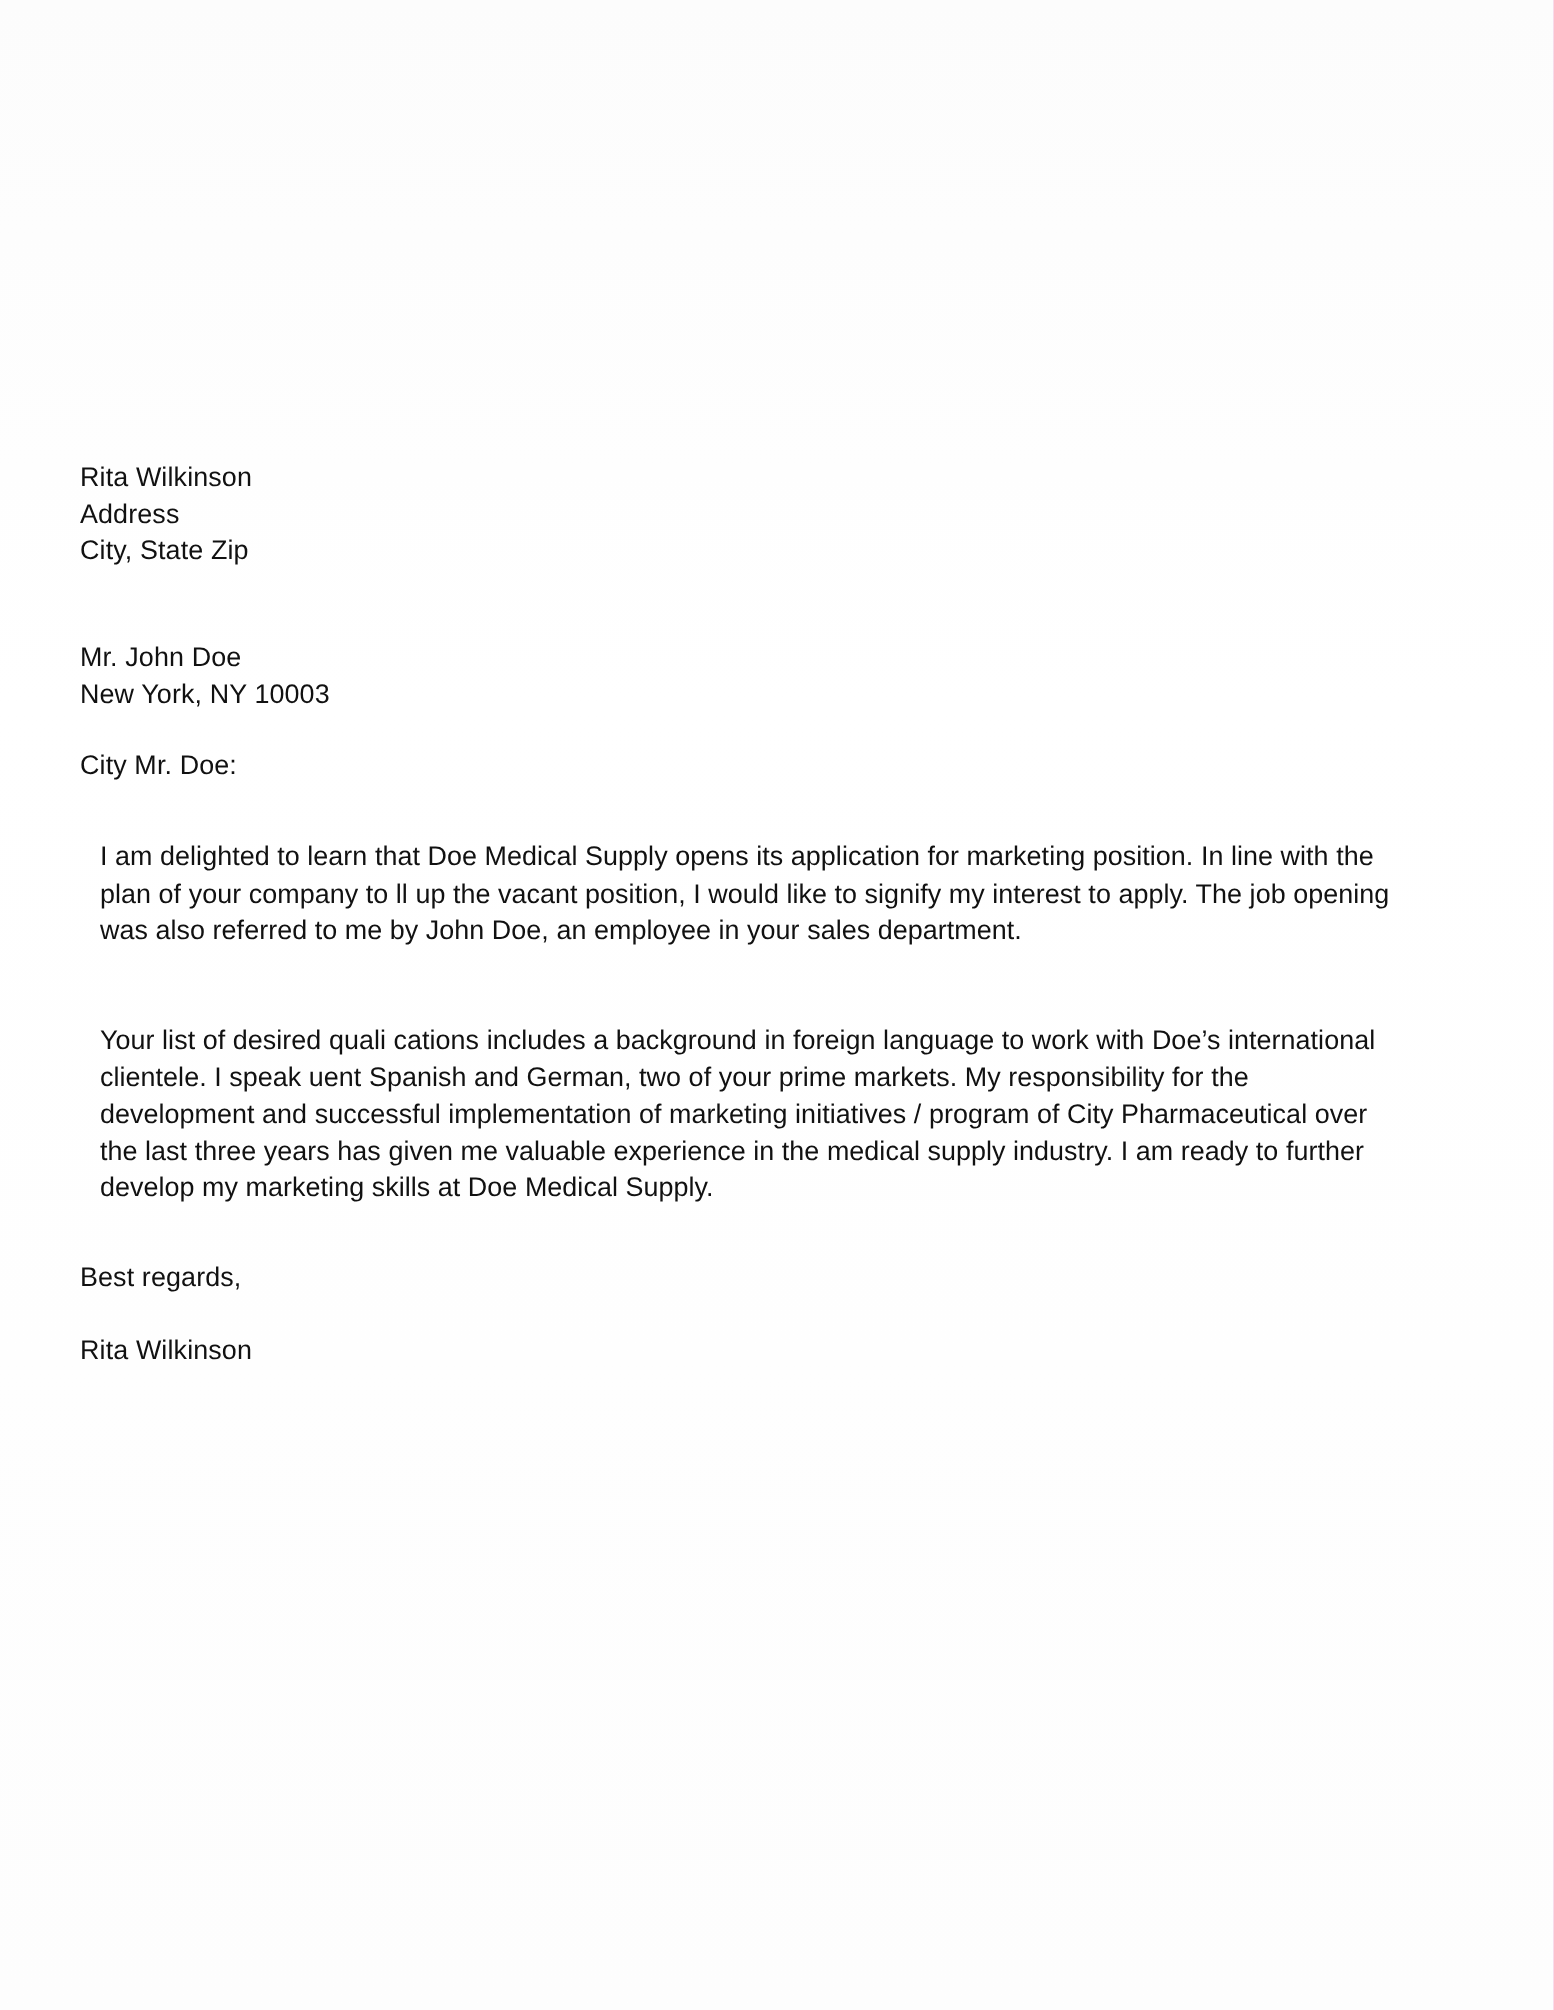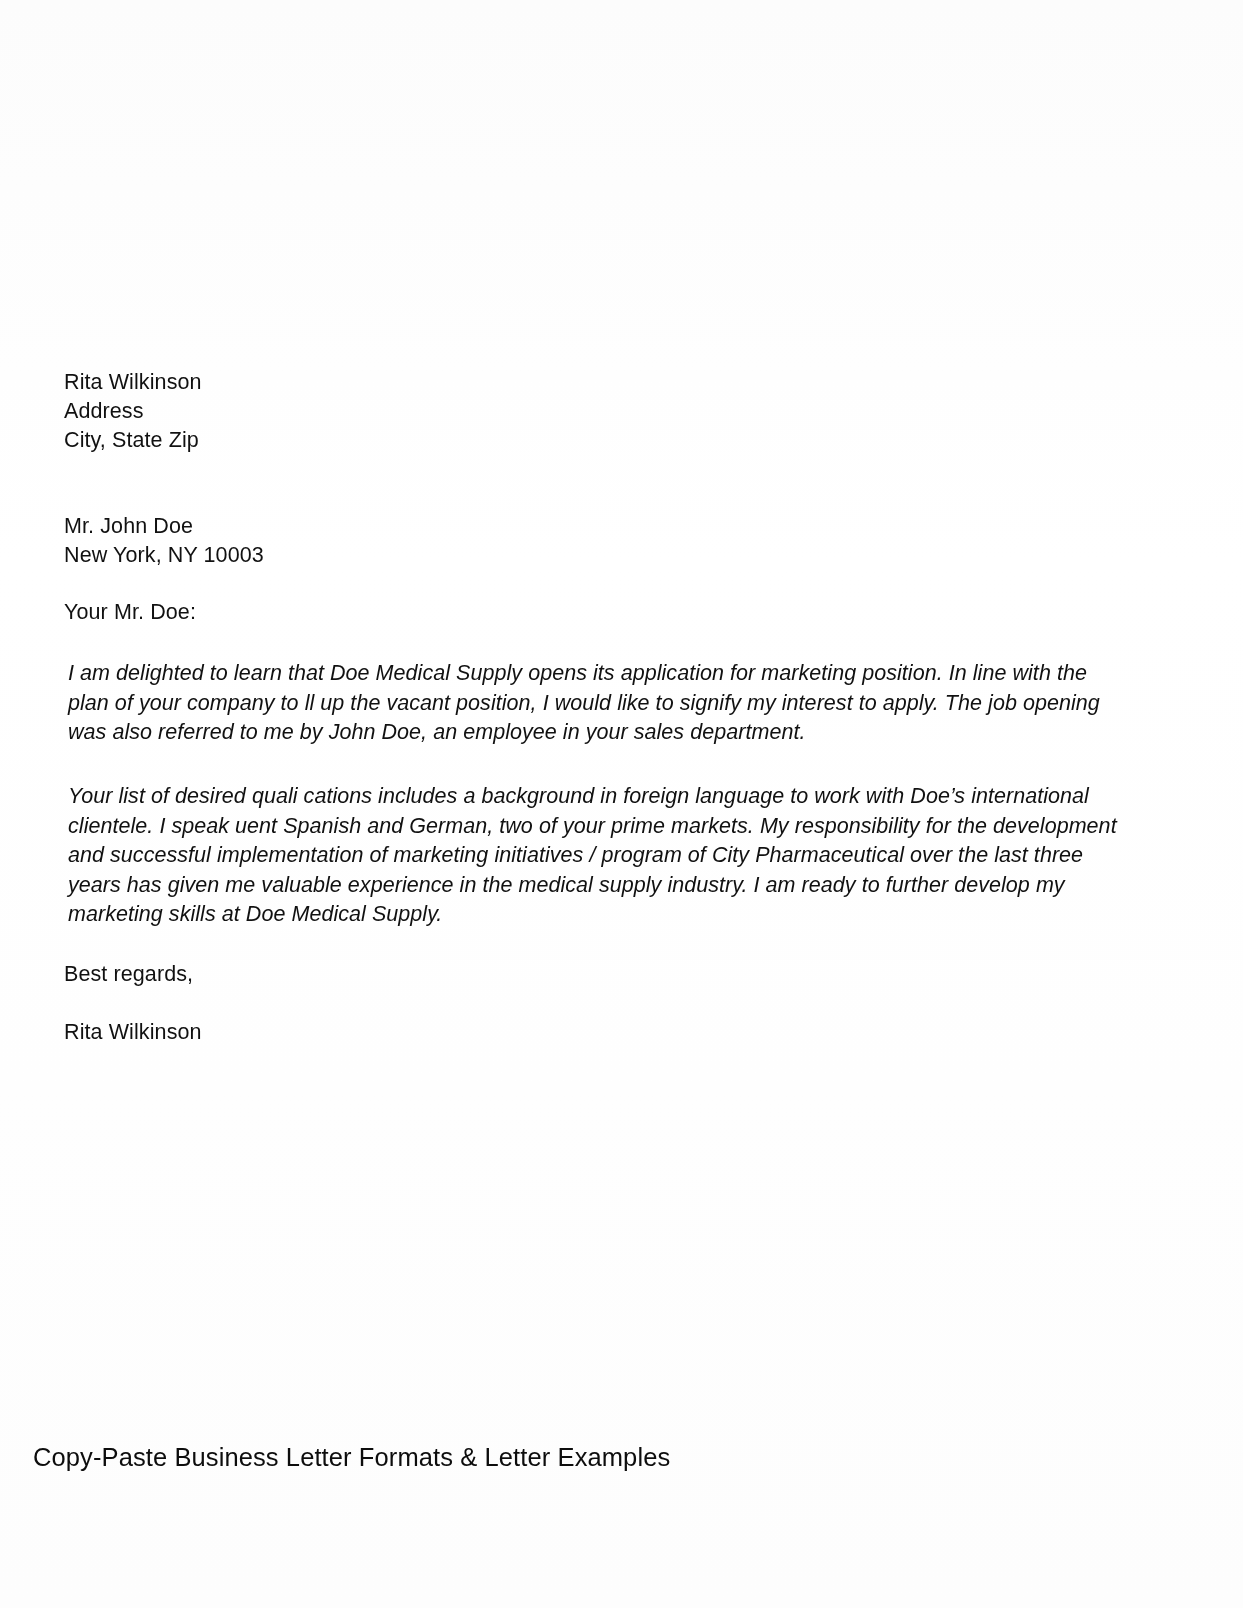--- a/index.html
+++ b/index.html
@@ -50,22 +50,21 @@
 
   .sender-block { margin-bottom: 0; }
   .gap-sm { height: 28px; }
   .gap-md { height: 28px; }
 
   .para {
     font-size: 21.5px;
     line-height: 29.4px;
     letter-spacing: 0.05px;
     text-align: left;
-    margin: 4px;
-    font-style: italic;
+    margin: 16px;
   }
 
   .para + .gap-para { height: 27px; }
 
   .footer {
     position: absolute;
     left: 0;
     right: 0;
     top: 1424px;
     height: 66px;
@@ -130,37 +129,36 @@
 
     <div class="gap-md"></div>
 
     <div class="block">
       <div class="line">Mr. John Doe</div>
       <div class="line">New York, NY 10003</div>
     </div>
 
     <div class="gap-md"></div>
 
-    <div class="line">Your Mr. Doe:</div>
+    <div class="line">City Mr. Doe:</div>
 
     <div class="gap-md"></div>
 
     <p class="para">I am delighted to learn that Doe Medical Supply opens its application for marketing position. In line with the plan of your company to ll up the vacant position, I would like to signify my interest to apply. The job opening was also referred to me by John Doe, an employee in your sales department.</p>
     <div class="gap-para"></div>
 
     <p class="para">Your list of desired quali cations includes a background in foreign language to work with Doe’s international clientele. I speak uent Spanish and German, two of your prime markets. My responsibility for the development and successful implementation of marketing initiatives / program of City Pharmaceutical over the last three years has given me valuable experience in the medical supply industry. I am ready to further develop my marketing skills at Doe Medical Supply.</p>
     <div class="gap-para"></div>
 
     <div class="gap-para"></div>
 
     <div class="line">Best regards,</div>
 
     <div class="gap-md"></div>
 
     <div class="line">Rita Wilkinson</div>
 
   </div>
 
   <div class="footer">
-    <div class="footer-left">Copy-Paste Business Letter Formats &amp; Letter Examples</div>
   </div>
 
 </div>
 
 </body></html>

